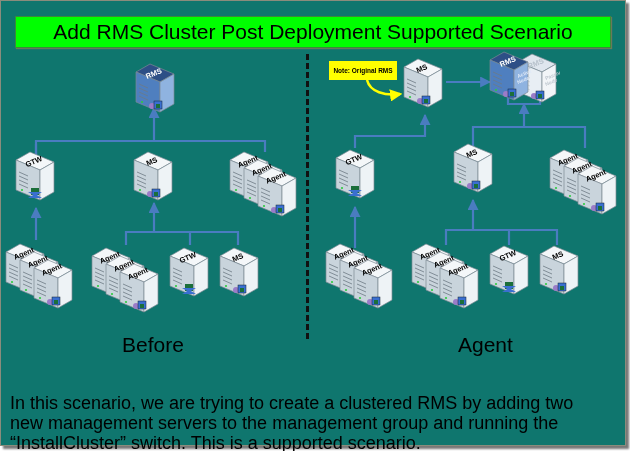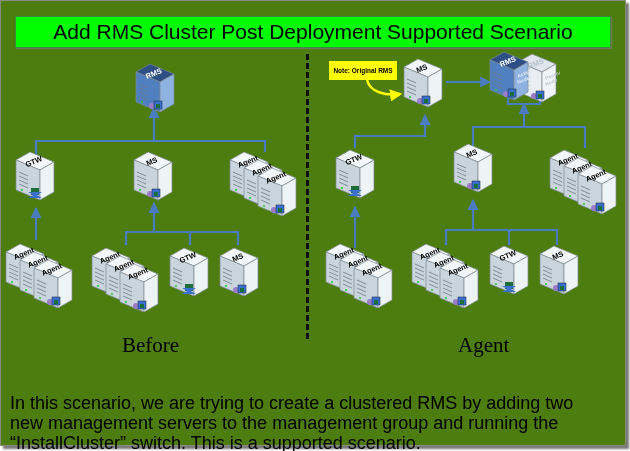--- a/index.html
+++ b/index.html
@@ -1,32 +1,32 @@
 <!DOCTYPE html>
 <html><head>
 <meta charset="utf-8">
 <style>
   html, body { margin:0; padding:0; background:#ffffff; }
   body { width:630px; height:451px; position:relative; overflow:hidden; font-family:"Liberation Sans", sans-serif; }
   .frame {
     position:absolute; left:0; top:0; width:624px; height:444px;
-    background:#4d7c0f; border:1px solid #8a8c7c;
+    background:#0f766e; border:1px solid #8a8c7c;
     box-shadow:3px 3px 2px #777;
   }
   .title-bar {
     position:absolute; left:14px; top:15px; width:594px; height:30px;
     background:#00ff00; border:1px solid #3a8a3a;
     box-shadow:1px 1px 1px #6a7a5a;
     text-align:center; line-height:30px; font-size:21px; color:#000;
   }
   .divider {
     position:absolute; left:306px; top:54px; width:0; height:285px;
     border-left:3px dashed #111;
   }
-  .section-label { position:absolute; font-size:21px; color:#000;font-family:Liberation Serif, serif; }
+  .section-label { position:absolute; font-size:21px; color:#000; }
   .caption {
     position:absolute; left:10px; top:393px; width:600px;
     font-size:18px; line-height:20px; color:#000;
   }
   .note {
     position:absolute; left:329px; top:61px; width:68px; height:19px;
     background:#ffff00; font-size:6.5px; font-weight:bold; line-height:19px;
     text-align:center; color:#000;
   }
   svg.links { position:absolute; left:0; top:0; }

